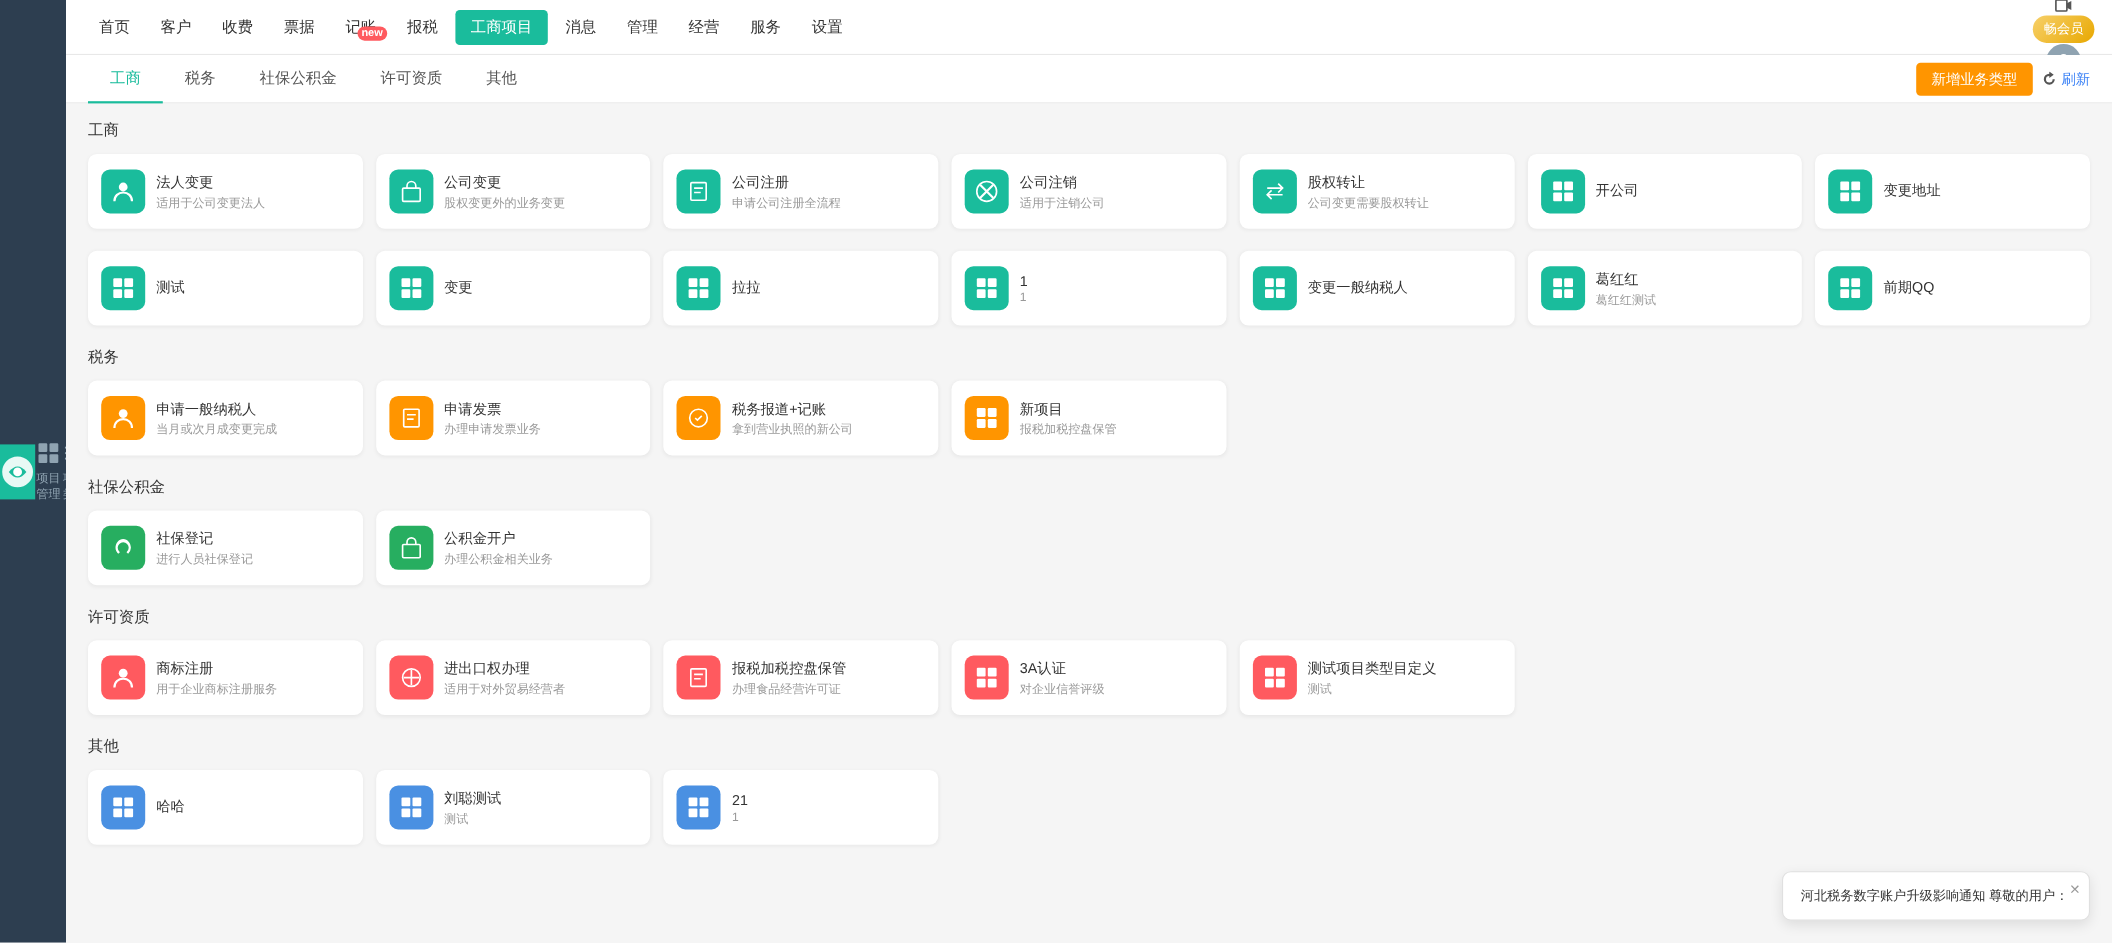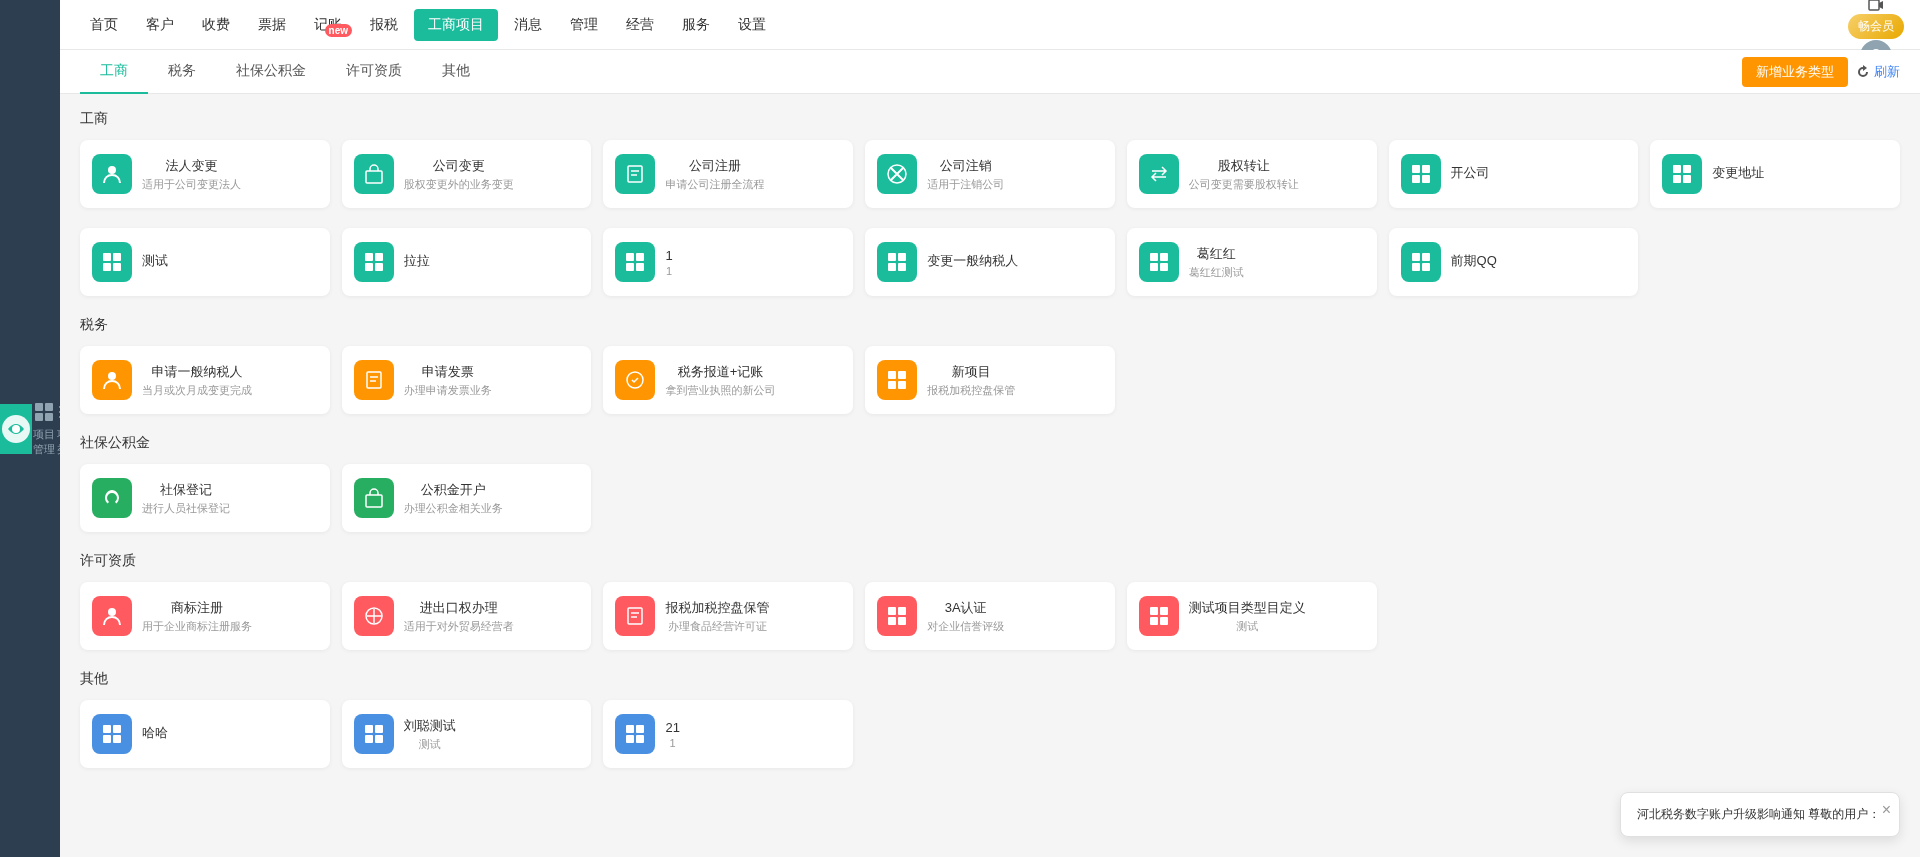--- a/index.html
+++ b/index.html
@@ -199,21 +199,20 @@
       font-size: 14px;
       color: #333;
       font-weight: 500;
       margin-bottom: 12px;
     }
     .cards-grid {
       display: grid;
       grid-template-columns: repeat(7, 1fr);
       gap: 12px;
       margin-bottom: 20px;
-      text-align: center;
     }
     .card {
       background: #fff;
       border-radius: 8px;
       padding: 14px 12px;
       display: flex;
       align-items: center;
       gap: 10px;
       cursor: pointer;
       box-shadow: 0 1px 4px rgba(0,0,0,0.06);
@@ -505,20 +504,34 @@
         <div class="card">
           <div class="card-icon teal">
               <svg width="22" height="22" viewBox="0 0 22 22" fill="white">
                 <rect x="2" y="2" width="8" height="8" rx="1"></rect>
                 <rect x="12" y="2" width="8" height="8" rx="1"></rect>
                 <rect x="2" y="12" width="8" height="8" rx="1"></rect>
                 <rect x="12" y="12" width="8" height="8" rx="1"></rect>
               </svg>
             </div>
           <div class="card-text">
+            <div class="card-title">变更</div>
+            <div class="card-sub"></div>
+          </div>
+        </div>
+        <div class="card">
+          <div class="card-icon teal">
+              <svg width="22" height="22" viewBox="0 0 22 22" fill="white">
+                <rect x="2" y="2" width="8" height="8" rx="1"></rect>
+                <rect x="12" y="2" width="8" height="8" rx="1"></rect>
+                <rect x="2" y="12" width="8" height="8" rx="1"></rect>
+                <rect x="12" y="12" width="8" height="8" rx="1"></rect>
+              </svg>
+            </div>
+          <div class="card-text">
             <div class="card-title">拉拉</div>
             <div class="card-sub"></div>
           </div>
         </div>
         <div class="card">
           <div class="card-icon teal">
               <svg width="22" height="22" viewBox="0 0 22 22" fill="white">
                 <rect x="2" y="2" width="8" height="8" rx="1"></rect>
                 <rect x="12" y="2" width="8" height="8" rx="1"></rect>
                 <rect x="2" y="12" width="8" height="8" rx="1"></rect>

